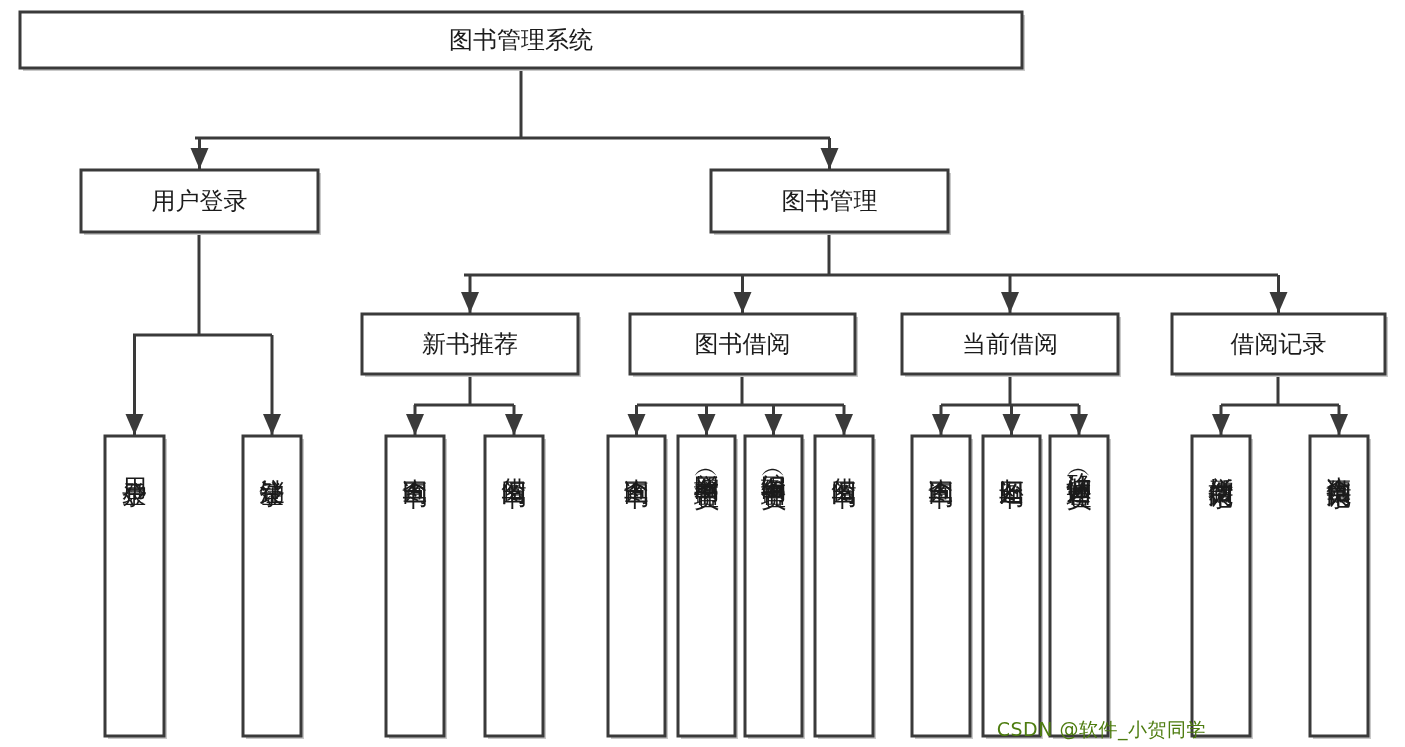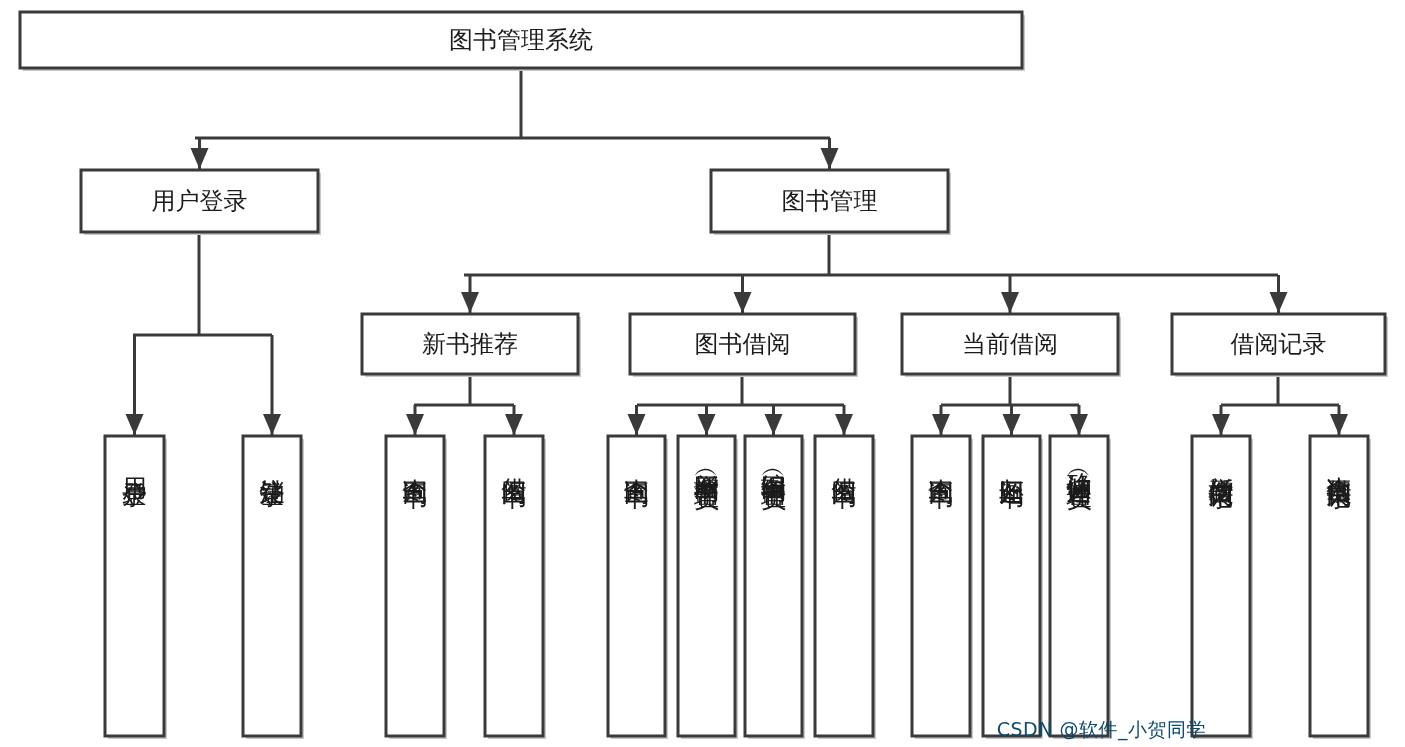--- a/index.html
+++ b/index.html
@@ -65,21 +65,21 @@
     letter-spacing: 2px;
     text-anchor: middle;
     dominant-baseline: central;
   }
   .watermark {
     position: absolute;
     right: 8px;
     bottom: 4px;
     font-family: "DejaVu Sans", "Liberation Sans", sans-serif;
     font-size: 19px;
-    color: #0c4a6e;
+    color: #4d7c0f;
     white-space: nowrap;
     user-select: none;
     letter-spacing: 0.5px;
   }
 </style>
 </head>
 <body>
 
 <div id="diagram-root">
 

